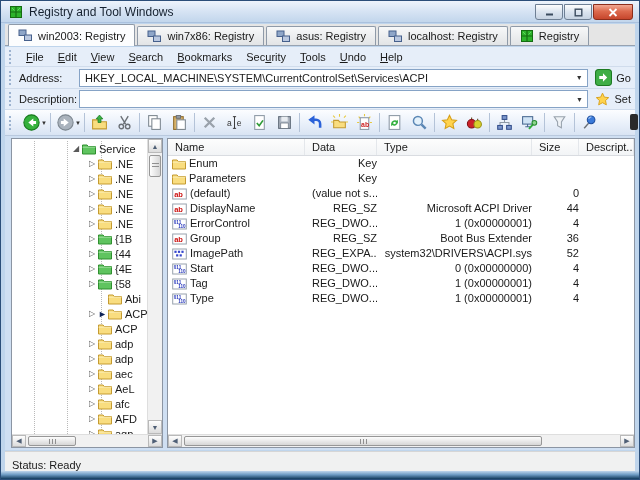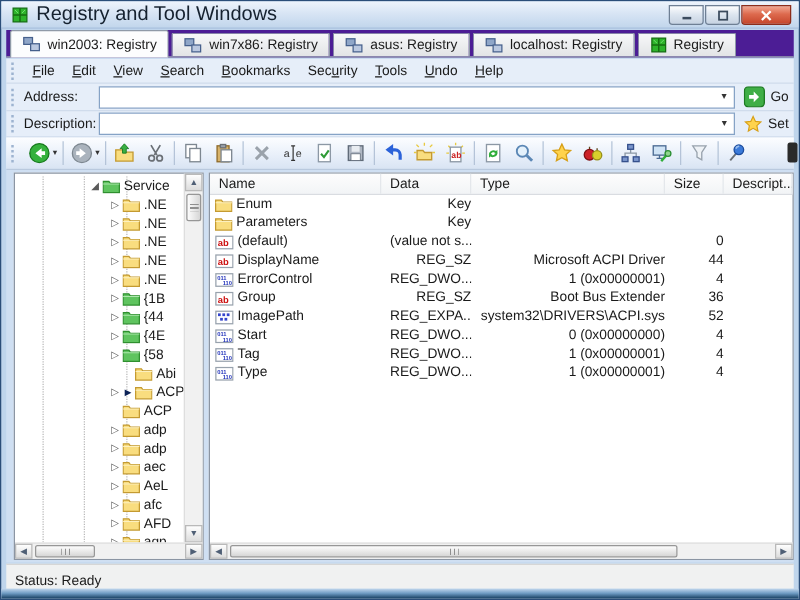--- a/index.html
+++ b/index.html
@@ -3,28 +3,28 @@
 <meta charset="utf-8">
 <style>
   html,body{margin:0;padding:0;background:#888;}
   *{box-sizing:border-box;}
   .window{position:relative;width:640px;height:480px;font-family:"Liberation Sans",sans-serif;
     font-size:11px;color:#1a1a1a;background:#bfd5ec;border:1px solid #2b4e79;overflow:hidden;}
   
   .titlebar{position:absolute;left:0;top:0;right:0;height:22px;
     background:linear-gradient(#eef4fc,#d7e4f4 48%,#c2d6ec);display:flex;align-items:center;
     padding-left:8px;gap:6px;border-bottom:1px solid #aac1de;}
-  .title{font-size:16px;color:#15212f;}
+  .title{font-size:12px;color:#15212f;}
   .winbtns{position:absolute;right:6px;top:3px;display:flex;gap:1px;}
   .wbtn{width:28px;height:16px;border:1px solid #6e7f94;border-radius:0 0 3px 3px;
     background:linear-gradient(#fdfdfd,#dbe4ef 50%,#c7d3e2);display:flex;align-items:center;justify-content:center;}
   .wbtn.close{width:40px;background:linear-gradient(#f2a893,#dd6a4e 45%,#c6462c);border-color:#8c2d1b;}
   
   .tabbar{position:absolute;left:4px;top:23px;right:4px;height:22px;display:flex;align-items:flex-end;
-    gap:2px;padding-left:3px;border-bottom:1px solid #97a2b1;background:#4c1d95;}
+    gap:2px;padding-left:3px;border-bottom:1px solid #97a2b1;background:#e5e5e5;}
   .tab{height:19px;display:flex;align-items:center;gap:5px;padding:0 9px;
     background:linear-gradient(#f7f8f9,#e2e4e6);border:1px solid #8f9aa8;border-bottom:none;
     border-radius:2px 2px 0 0;white-space:nowrap;cursor:default;}
   .tab.active{background:#fcfdfe;height:22px;margin-bottom:-1px;z-index:2;}
   
   .chrome{position:absolute;left:4px;top:46px;right:4px;height:89px;background:#e6eef9;}
   .crow{display:flex;align-items:center;border-bottom:1px solid #d0dcec;padding-right:4px;}
   .grip{width:5px;height:14px;border-left:2px dotted #9db3d0;margin:0 5px 0 4px;flex:0 0 auto;}
   .menubar{height:20px;}
   .menu-item{padding:2px 7px;cursor:default;}
@@ -174,20 +174,21 @@
         <span class="menu-item">Sec<u>u</u>rity</span>
         <span class="menu-item"><u>T</u>ools</span>
         <span class="menu-item"><u>U</u>ndo</span>
         <span class="menu-item"><u>H</u>elp</span>
       </div>
 
     <div class="crow addr-row">
       <div class="grip"></div>
       <span class="bar-label">Address:</span>
       <div class="combo">
+        <span>HKEY_LOCAL_MACHINE\SYSTEM\CurrentControlSet\Services\ACPI</span>
         <span class="dd">▼</span>
       </div>
       <div class="side-btn">
         <span id="go-icon">
             <svg width="17" height="17" viewBox="0 0 16 16">
               <rect x="0.5" y="0.5" width="15" height="15" rx="3" fill="#3fae46" stroke="#1d7a22"></rect>
               <path d="M7.5 4 11.5 8l-4 4V9.5H4v-3h3.5z" fill="#fff"></path>
             </svg>
           </span>
         <span>Go</span>

